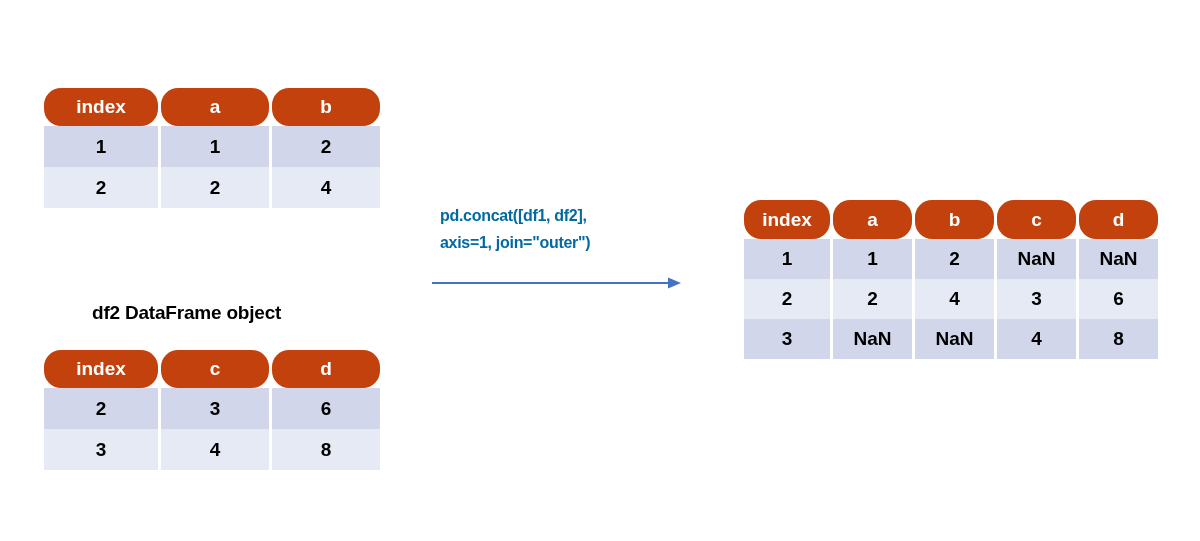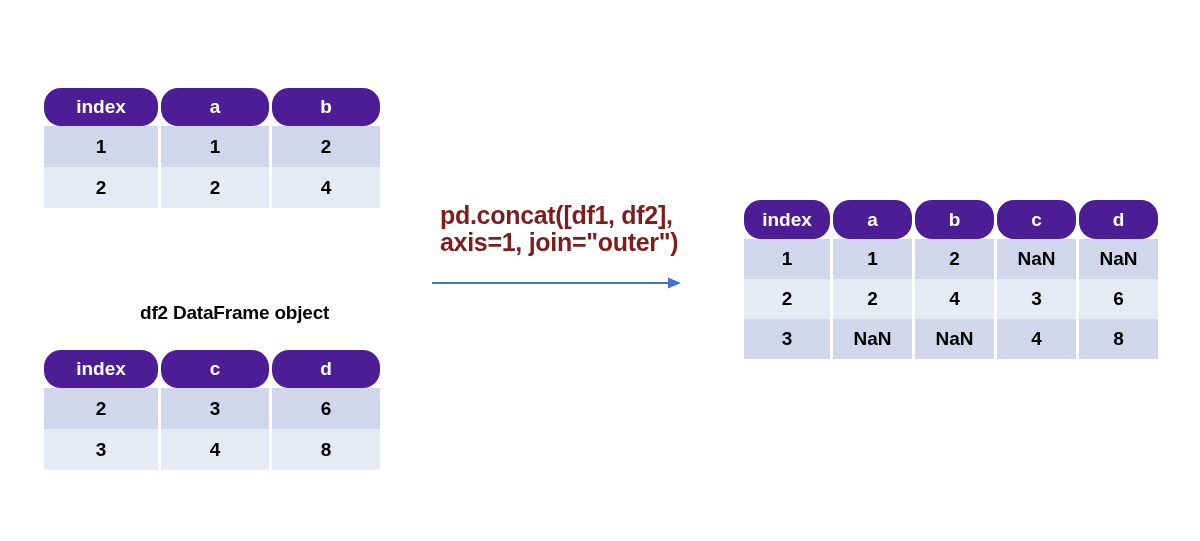--- a/index.html
+++ b/index.html
@@ -23,21 +23,21 @@
   
   .df-title {
     position: absolute;
     font-size: 19px;
     font-weight: bold;
     color: #000000;
     letter-spacing: -0.2px;
     white-space: nowrap;
   }
   #title-df1 { left: 92px; top: 36px; }
-  #title-df2 { left: 92px; top: 302px; margin-left: 48px; }
+  #title-df2 { left: 92px; top: 302px; }
 
   
   .df-table {
     position: absolute;
     border-collapse: separate;
     border-spacing: 3px 0;
     table-layout: fixed;
   }
   .df-table td {
     padding: 0;
@@ -45,21 +45,21 @@
     vertical-align: middle;
     font-size: 19px;
     font-weight: bold;
     color: #000000;
     height: 41px;
     line-height: 41px;
     overflow: hidden;
     white-space: nowrap;
   }
   .df-table thead td {
-    background: #4c1d95;
+    background: #c2410c;
     color: #ffffff;
     height: 38px;
     line-height: 38px;
     border-radius: 17px;
   }
   .df-table tbody tr.row-dark td { background: #D1D6EA; }
   .df-table tbody tr.row-light td { background: #E6EAF4; }
 
   
   #table-df1 { left: 41px; top: 88px; width: 342px; }
@@ -82,23 +82,23 @@
     height: 39px;
     line-height: 39px;
   }
 
   
   #op-label {
     position: absolute;
     left: 440px;
     top: 202px;
     width: 250px;
-    font-size: 25px;
+    font-size: 16px;
     font-weight: bold;
-    color: #7f1d1d;
+    color: #0369a1;
     line-height: 27px;
     letter-spacing: -0.3px;
   }
   #op-label .op-line { display: block; white-space: nowrap; }
 
   
   #op-arrow {
     position: absolute;
     left: 428px;
     top: 272px;

